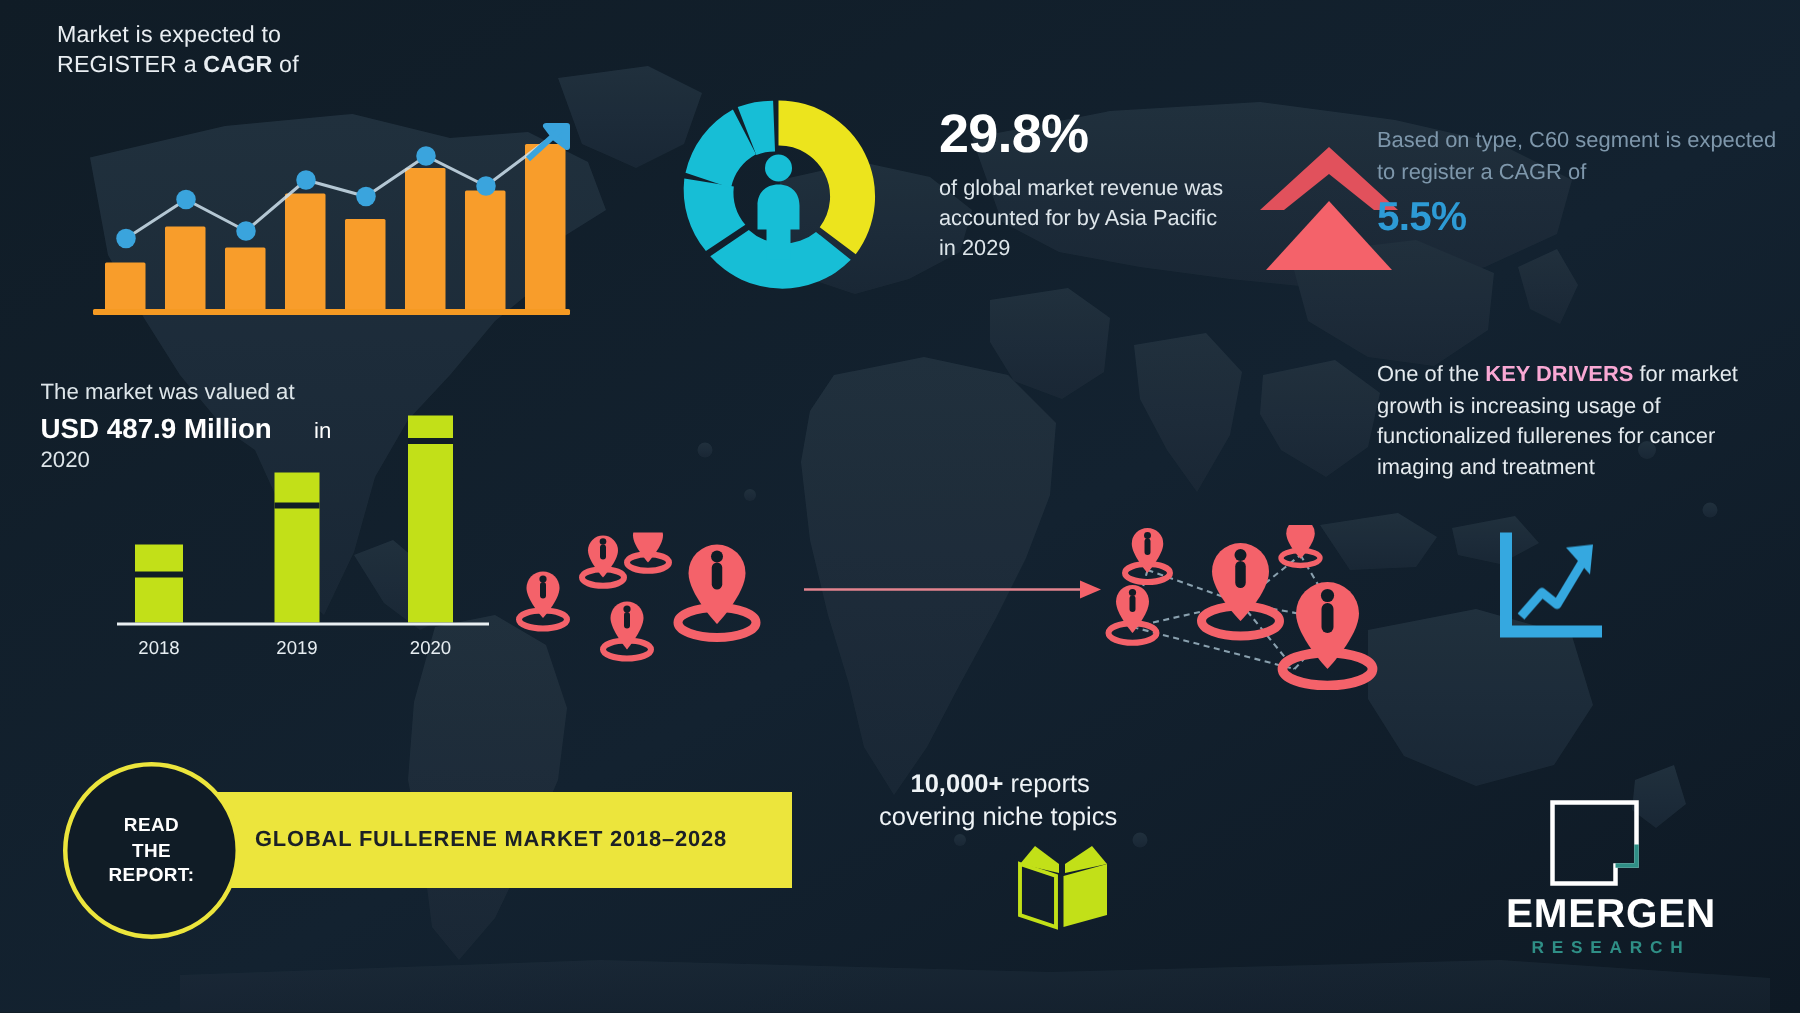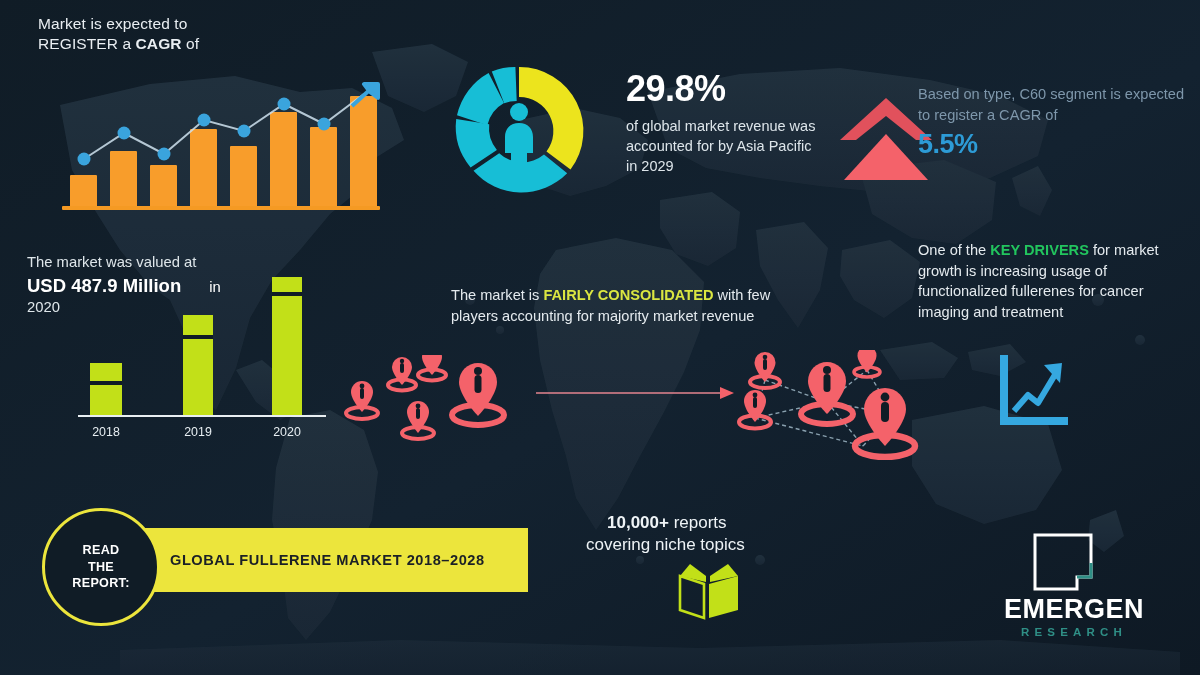--- a/index.html
+++ b/index.html
@@ -70,21 +70,21 @@
   }
 
   
   #cons-block { left:451px; top:285px; width:362px; }
   #cons-text { font-size:14.6px; color:#e4eaee; line-height:1.42; }
   #cons-text .hl { color:#dbe641; font-weight:bold; }
 
   
   #kd-block { left:918px; top:240px; width:268px; }
   #kd-text { font-size:14.6px; color:#e4eaee; line-height:1.42; }
-  #kd-text .b { font-weight:bold; color:#22c55e; }
+  #kd-text .b { font-weight:bold; color:#f9a8d4; }
   #kd-icon { position:absolute; left:1000px; top:355px; width:68px; height:70px; }
 
   
   #pins-left { position:absolute; left:340px; top:355px; width:190px; height:95px; }
   #pins-right { position:absolute; left:735px; top:350px; width:195px; height:110px; }
   #flow-arrow { position:absolute; left:536px; top:385px; width:200px; height:16px; }
 
   
   #cta-bar {
     position:absolute; left:78px; top:528px; width:450px; height:64px;
@@ -277,25 +277,20 @@
     </div>
     <div class="gbar" style="left:194px; width:30px; height:138px;">
       <div class="gdiv" style="left:0; right:0; top:15px;"></div>
     </div>
     <div class="gbase"></div>
     <div class="glabel" style="left:4px;   width:48px;">2018</div>
     <div class="glabel" style="left:96px;  width:48px;">2019</div>
     <div class="glabel" style="left:185px; width:48px;">2020</div>
   </div>
 
-  <div class="txt" id="cons-block">
-    <div id="cons-text">
-      <span>The market is </span><span class="hl">FAIRLY CONSOLIDATED</span><span> with few players accounting for majority market revenue</span>
-    </div>
-  </div>
 
   <div class="txt" id="kd-block">
     <div id="kd-text">
       <span>One of the </span><span class="b">KEY DRIVERS</span><span> for market growth is increasing usage of functionalized fullerenes for cancer imaging and treatment</span>
     </div>
   </div>
   <div id="kd-icon">
     <svg width="68" height="70" viewBox="0 0 68 70">
       <path d="M4 2 L4 66 L64 66" fill="none" stroke="#35a8e0" stroke-width="8" stroke-linecap="square"></path>
       <polyline points="14,56 28,40 38,48 56,18" fill="none" stroke="#35a8e0" stroke-width="6" stroke-linejoin="round"></polyline>

